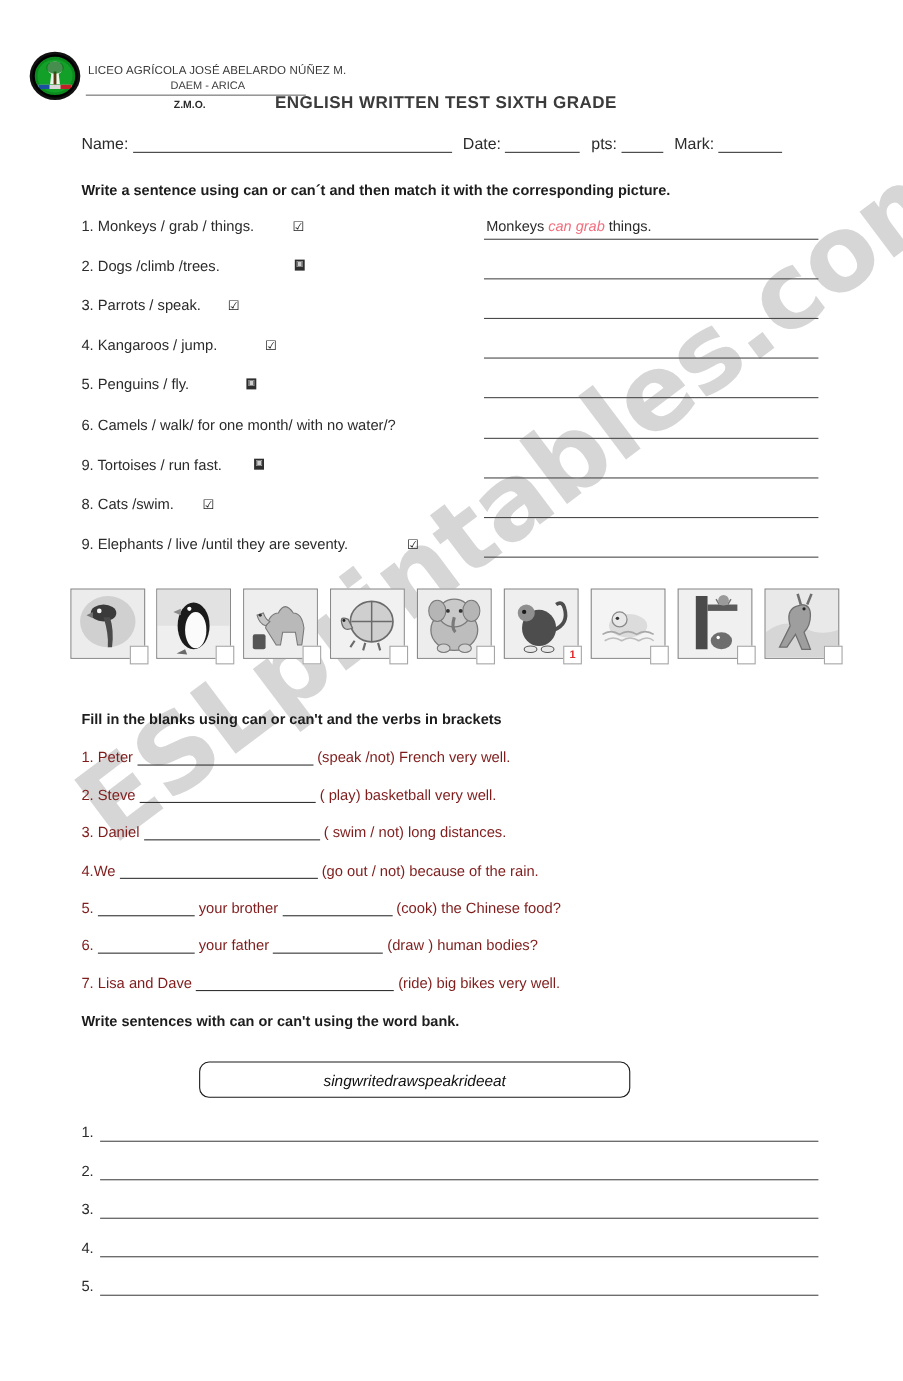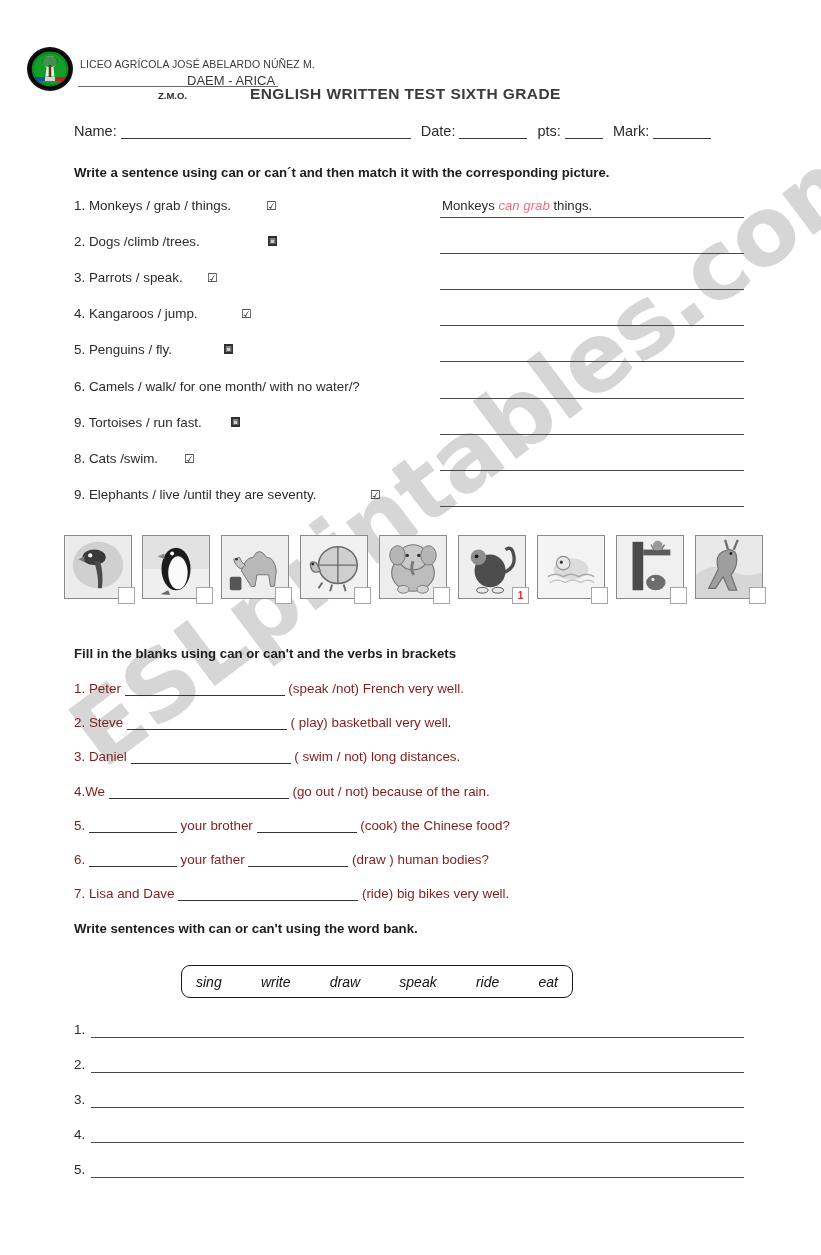--- a/index.html
+++ b/index.html
@@ -66,22 +66,21 @@
   }
   #school-name {
     left: 80px;
     top: 58px;
     font-size: 10.5px;
     letter-spacing: .1px;
   }
   #school-dept {
     left: 155px;
     top: 73px;
-    font-size: 13px;
-    margin-left: 32px;
+    font-size: 10px;
   }
   #header-rule {
     position: absolute;
     left: 78px;
     top: 86px;
     width: 200px;
     height: 1px;
     background: #6b6b6b;
   }
   #zmo {
@@ -243,21 +242,21 @@
     position: absolute;
     left: 181px;
     top: 965px;
     width: 392px;
     height: 33px;
     border: 1.6px solid #1a1a1a;
     border-radius: 9px;
     box-sizing: border-box;
     display: flex;
     align-items: center;
-    justify-content: space-between;
+    justify-content: center;
     padding: 0 14px;
     z-index: 8;
     background: rgba(255,255,255,.55);
   }
   #word-bank .wb-word {
     font-size: 14px;
     font-style: italic;
     color: #111;
   }
 

